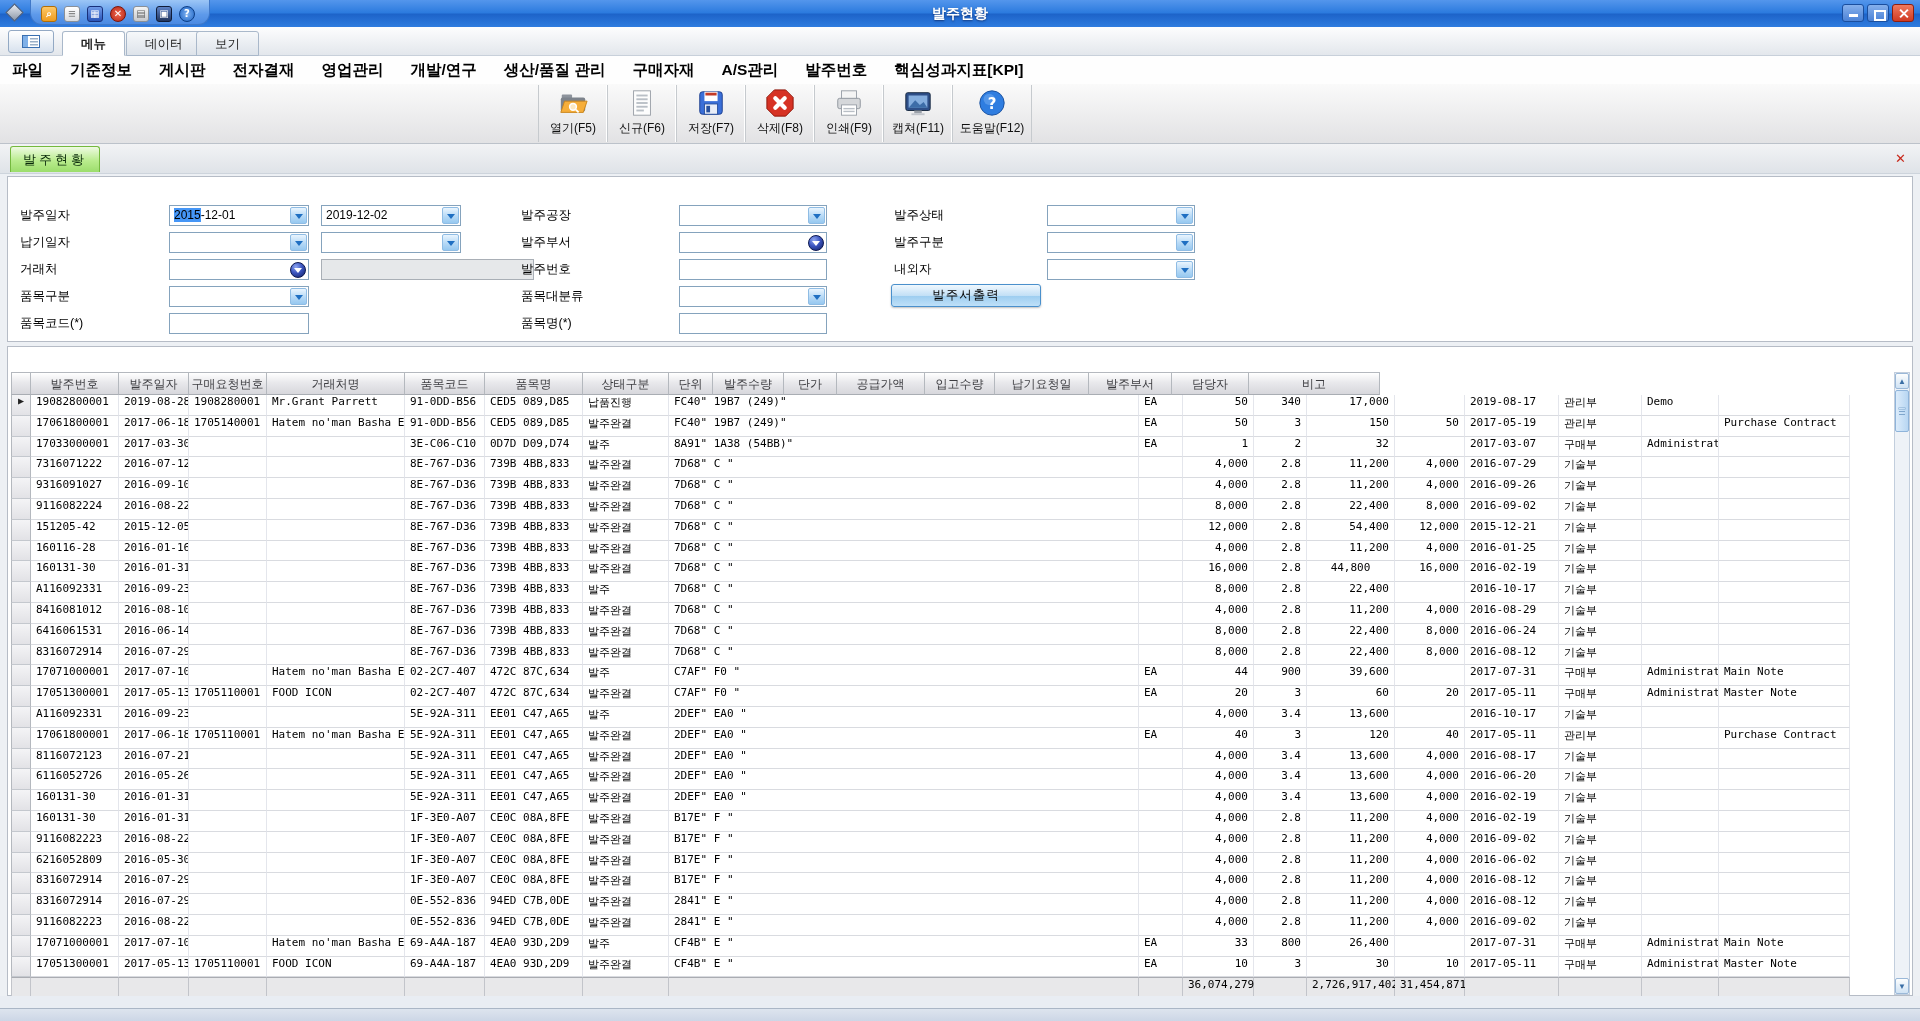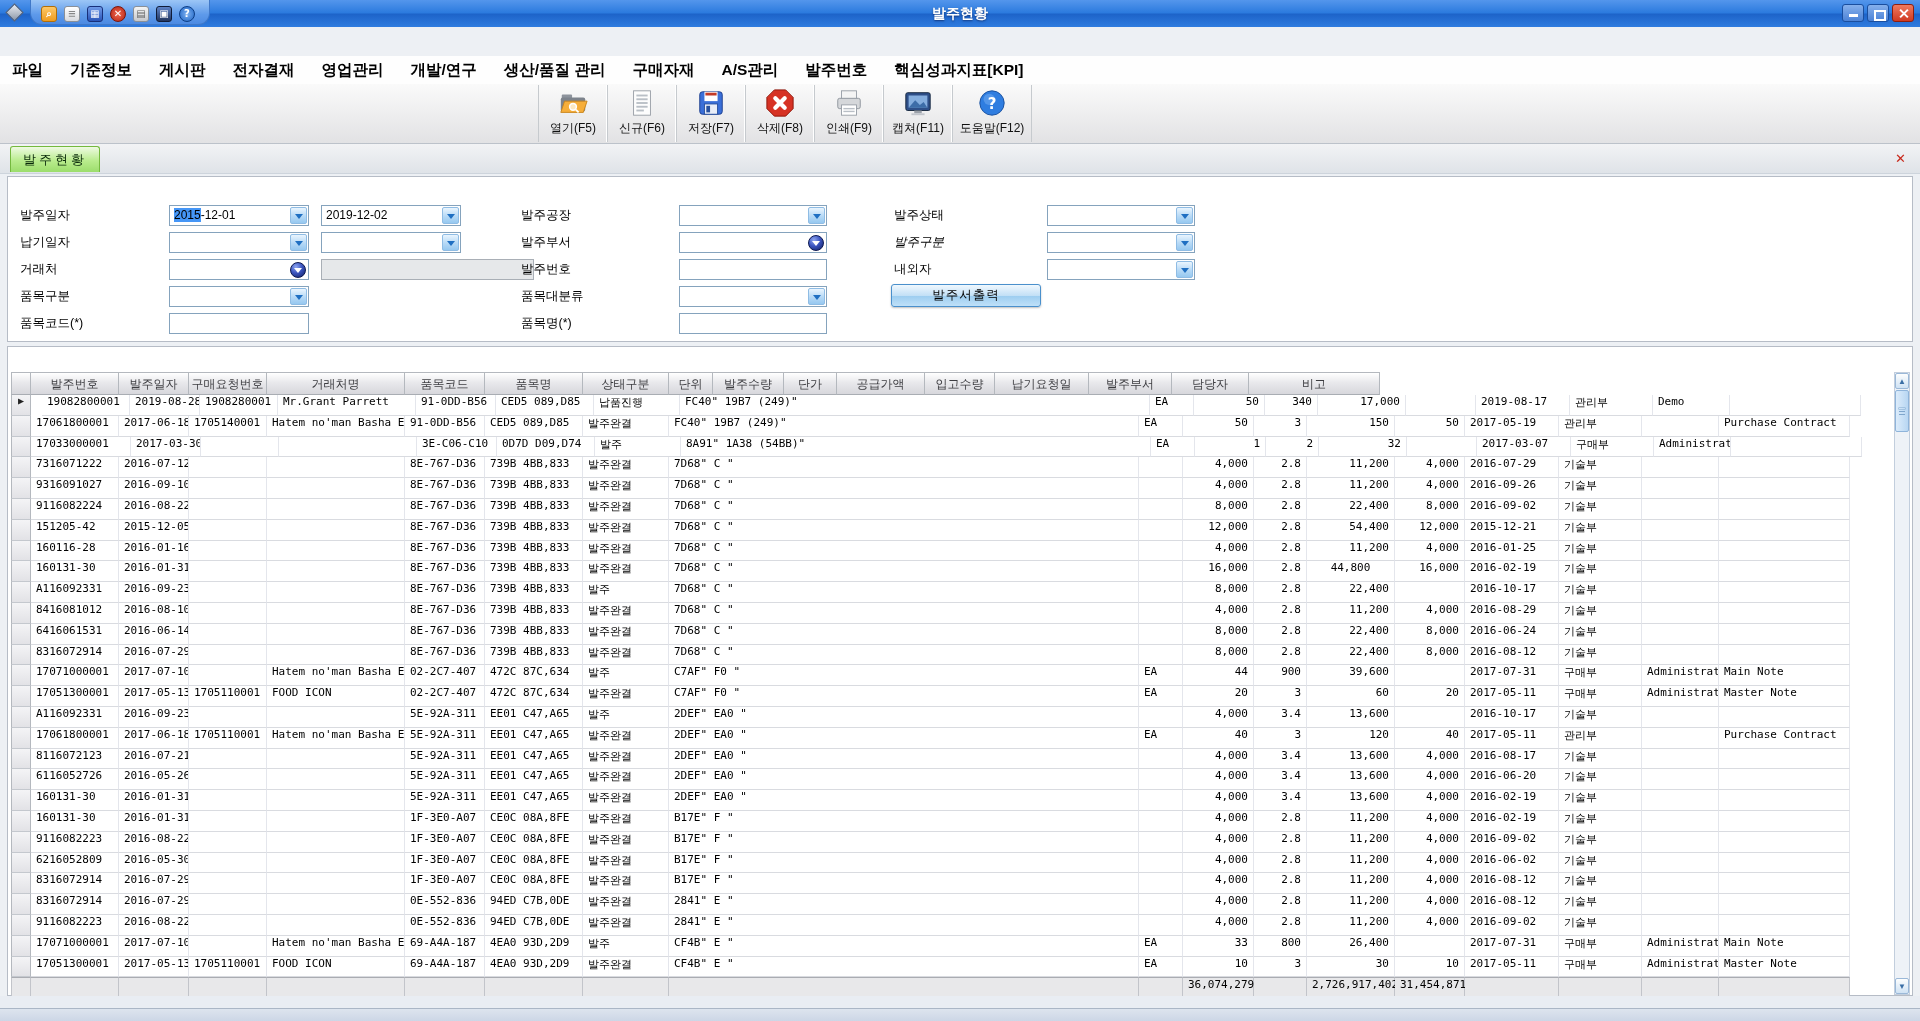--- a/index.html
+++ b/index.html
@@ -134,20 +134,34 @@
       <div class="qicon" style="background:radial-gradient(#7fb2f2,#1c63c4);border-radius:50%;border:1px solid #0c3e86;">?</div>
     </div>
     <div class="win-title">발주현황</div>
     <div class="win-btns">
       <div class="wb wb-min"></div>
       <div class="wb wb-max"></div>
       <div class="wb wb-close close"></div>
     </div>
   </div>
 
+  <div class="tabstrip">
+    <div class="appmenu-btn">
+      <svg width="18" height="13" viewBox="0 0 18 13">
+        <rect x="0.5" y="0.5" width="17" height="12" fill="#fff" stroke="#3a6fb0"></rect>
+        <rect x="1" y="1" width="5" height="11" fill="#7fb0e8"></rect>
+        <rect x="8" y="3" width="8" height="1.5" fill="#9ab0c8"></rect>
+        <rect x="8" y="6" width="8" height="1.5" fill="#9ab0c8"></rect>
+        <rect x="8" y="9" width="8" height="1.5" fill="#9ab0c8"></rect>
+      </svg>
+    </div>
+    <div class="rtab active" style="left:62px;">메뉴</div>
+    <div class="rtab" style="left:126px;">데이터</div>
+    <div class="rtab" style="left:196px;">보기</div>
+  </div>
 
   <div class="menubar">
       <span class="menu-item">파일</span>
       <span class="menu-item">기준정보</span>
       <span class="menu-item">게시판</span>
       <span class="menu-item">전자결재</span>
       <span class="menu-item">영업관리</span>
       <span class="menu-item">개발/연구</span>
       <span class="menu-item">생산/품질 관리</span>
       <span class="menu-item">구매자재</span>
@@ -295,21 +309,21 @@
 
     <div class="s-label" style="left:513px; top:136px;">품목명(*)</div>
     <div class="tinput" style="left:671px; top:136px; width:148px;"></div>
 
     <div class="s-label" style="left:886px; top:28px;">발주상태</div>
     <div class="combo" style="left:1039px; top:28px; width:148px;">
       <div class="combo-val"></div>
       <div class="combo-btn"></div>
     </div>
 
-    <div class="s-label" style="left:886px; top:55px;font-style:italic;">발주구분</div>
+    <div class="s-label" style="left:886px; top:55px;">발주구분</div>
     <div class="combo" style="left:1039px; top:55px; width:148px;">
       <div class="combo-val"></div>
       <div class="combo-btn"></div>
     </div>
 
     <div class="s-label" style="left:886px; top:82px;">내외자</div>
     <div class="combo" style="left:1039px; top:82px; width:148px;">
       <div class="combo-val"></div>
       <div class="combo-btn"></div>
     </div>
@@ -334,21 +348,21 @@
           <div class="gh" style="width: 88px;">공급가액</div>
           <div class="gh" style="width: 70px;">입고수량</div>
           <div class="gh" style="width: 94px;">납기요청일</div>
           <div class="gh" style="width: 83px;">발주부서</div>
           <div class="gh" style="width: 77px;">담당자</div>
           <div class="gh" style="width: 131px;">비고</div>
         </div>
       <div id="grid-body">
           <div class="grow">
             <div class="gc gind" style="width: 20px; border-left: 1px solid rgb(180, 184, 190);">▶</div>
-            <div class="gc" style="width: 88px; margin-left: 11px;">19082800001</div>
+            <div class="gc" style="width: 88px;">19082800001</div>
             <div class="gc" style="width: 70px;">2019-08-28</div>
             <div class="gc" style="width: 78px;">1908280001</div>
             <div class="gc" style="width: 138px;">Mr.Grant Parrett</div>
             <div class="gc" style="width: 80px;">91-0DD-B56</div>
             <div class="gc" style="width: 98px;">CED5 089,D85</div>
             <div class="gc" style="width: 86px;">납품진행</div>
             <div class="gc" style="width: 470px;">FC40" 19B7 (249)"</div>
             <div class="gc" style="width: 44px;">EA</div>
             <div class="gc r" style="width: 71px;">50</div>
             <div class="gc r" style="width: 53px;">340</div>
@@ -374,21 +388,21 @@
             <div class="gc r" style="width: 53px;">3</div>
             <div class="gc r" style="width: 88px;">150</div>
             <div class="gc r" style="width: 70px;">50</div>
             <div class="gc" style="width: 94px;">2017-05-19</div>
             <div class="gc" style="width: 83px;">관리부</div>
             <div class="gc" style="width: 77px;"></div>
             <div class="gc" style="width: 131px;">Purchase Contract</div>
           </div>
           <div class="grow">
             <div class="gc gind" style="width: 20px; border-left: 1px solid rgb(180, 184, 190);"></div>
-            <div class="gc" style="width: 100px;">17033000001</div>
+            <div class="gc" style="width: 88px;">17033000001</div>
             <div class="gc" style="width: 70px;">2017-03-30</div>
             <div class="gc" style="width: 78px;"></div>
             <div class="gc" style="width: 138px;"></div>
             <div class="gc" style="width: 80px;">3E-C06-C10</div>
             <div class="gc" style="width: 98px;">0D7D D09,D74</div>
             <div class="gc" style="width: 86px;">발주</div>
             <div class="gc" style="width: 470px;">8A91" 1A38 (54BB)"</div>
             <div class="gc" style="width: 44px;">EA</div>
             <div class="gc r" style="width: 71px;">1</div>
             <div class="gc r" style="width: 53px;">2</div>

